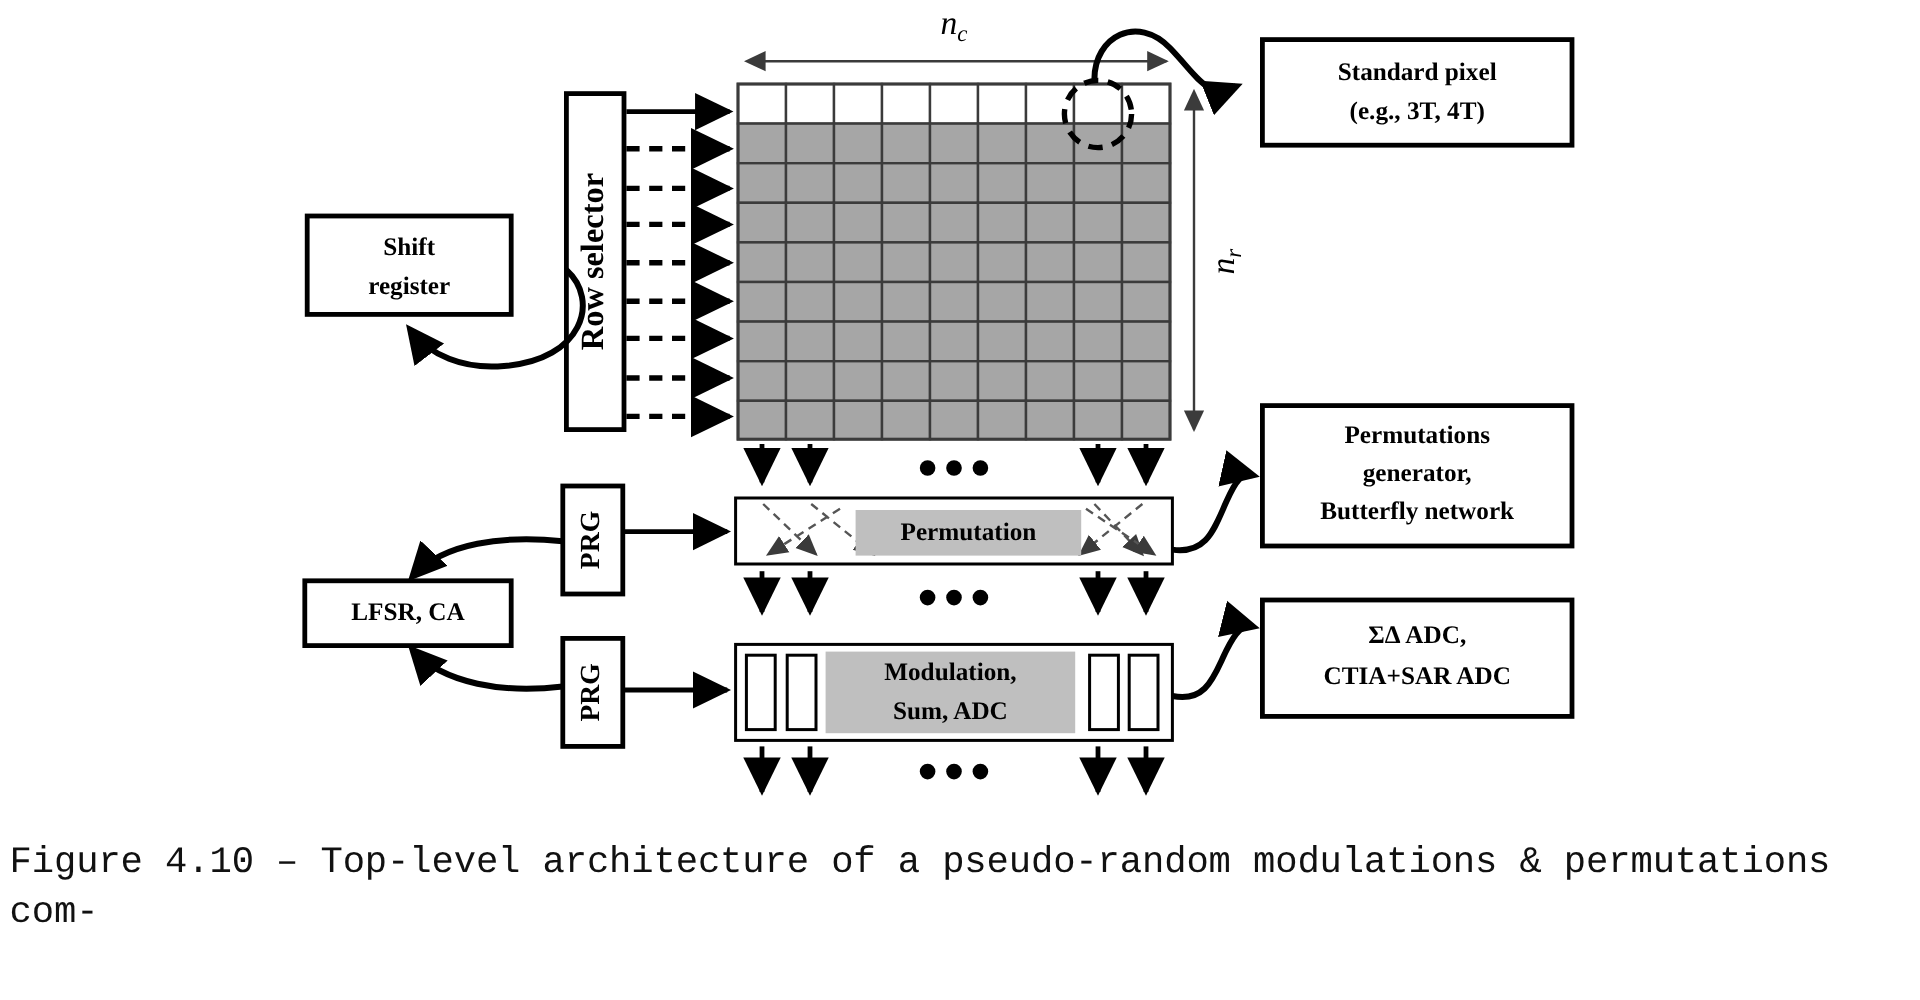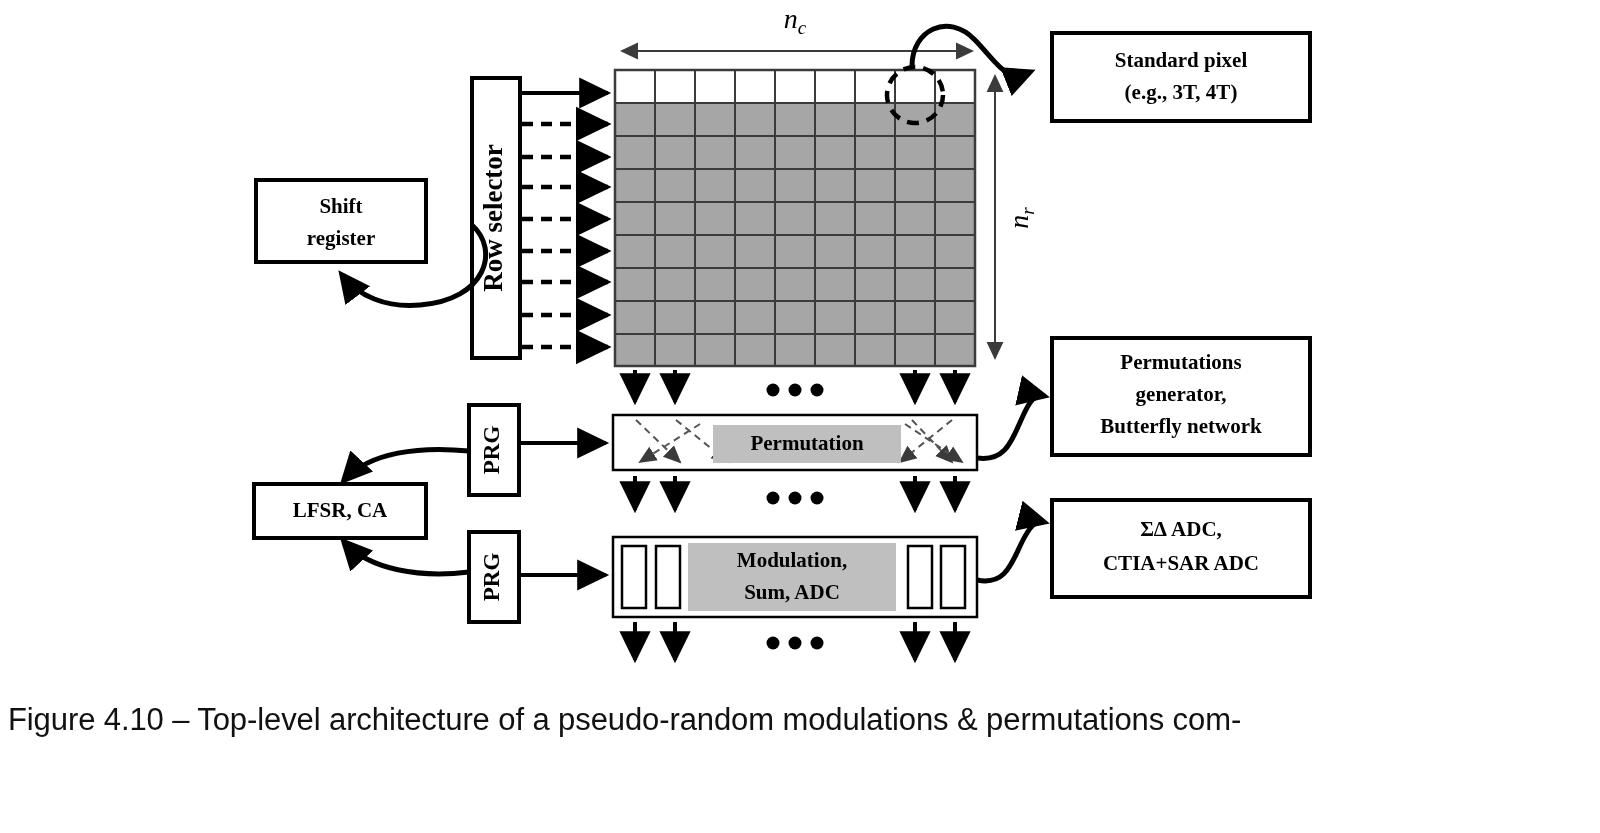--- a/index.html
+++ b/index.html
@@ -74,21 +74,21 @@
   .flow-dashed { stroke: #000000; stroke-width: 4.5; stroke-dasharray: 11 8; fill: none; }
   .thin-arrow { stroke: #3b3b3b; stroke-width: 2; fill: none; }
   .curve { stroke: #000000; stroke-width: 5; fill: none; }
   .dash-circle { fill: none; stroke: #000000; stroke-width: 4.5; stroke-dasharray: 12 8; }
 
   #caption {
     position: absolute;
     left: 8px;
     top: 700px;
     width: 1584px;
-    font-family: Liberation Sans, sans-serif;
+    font-family: Liberation Mono, monospace;
     font-size: 31px;
     line-height: 1.32;
     color: #111111;
     letter-spacing: -0.1px;
   }
 </style>
 </head>
 <body>
 
 <div id="figure-root">

